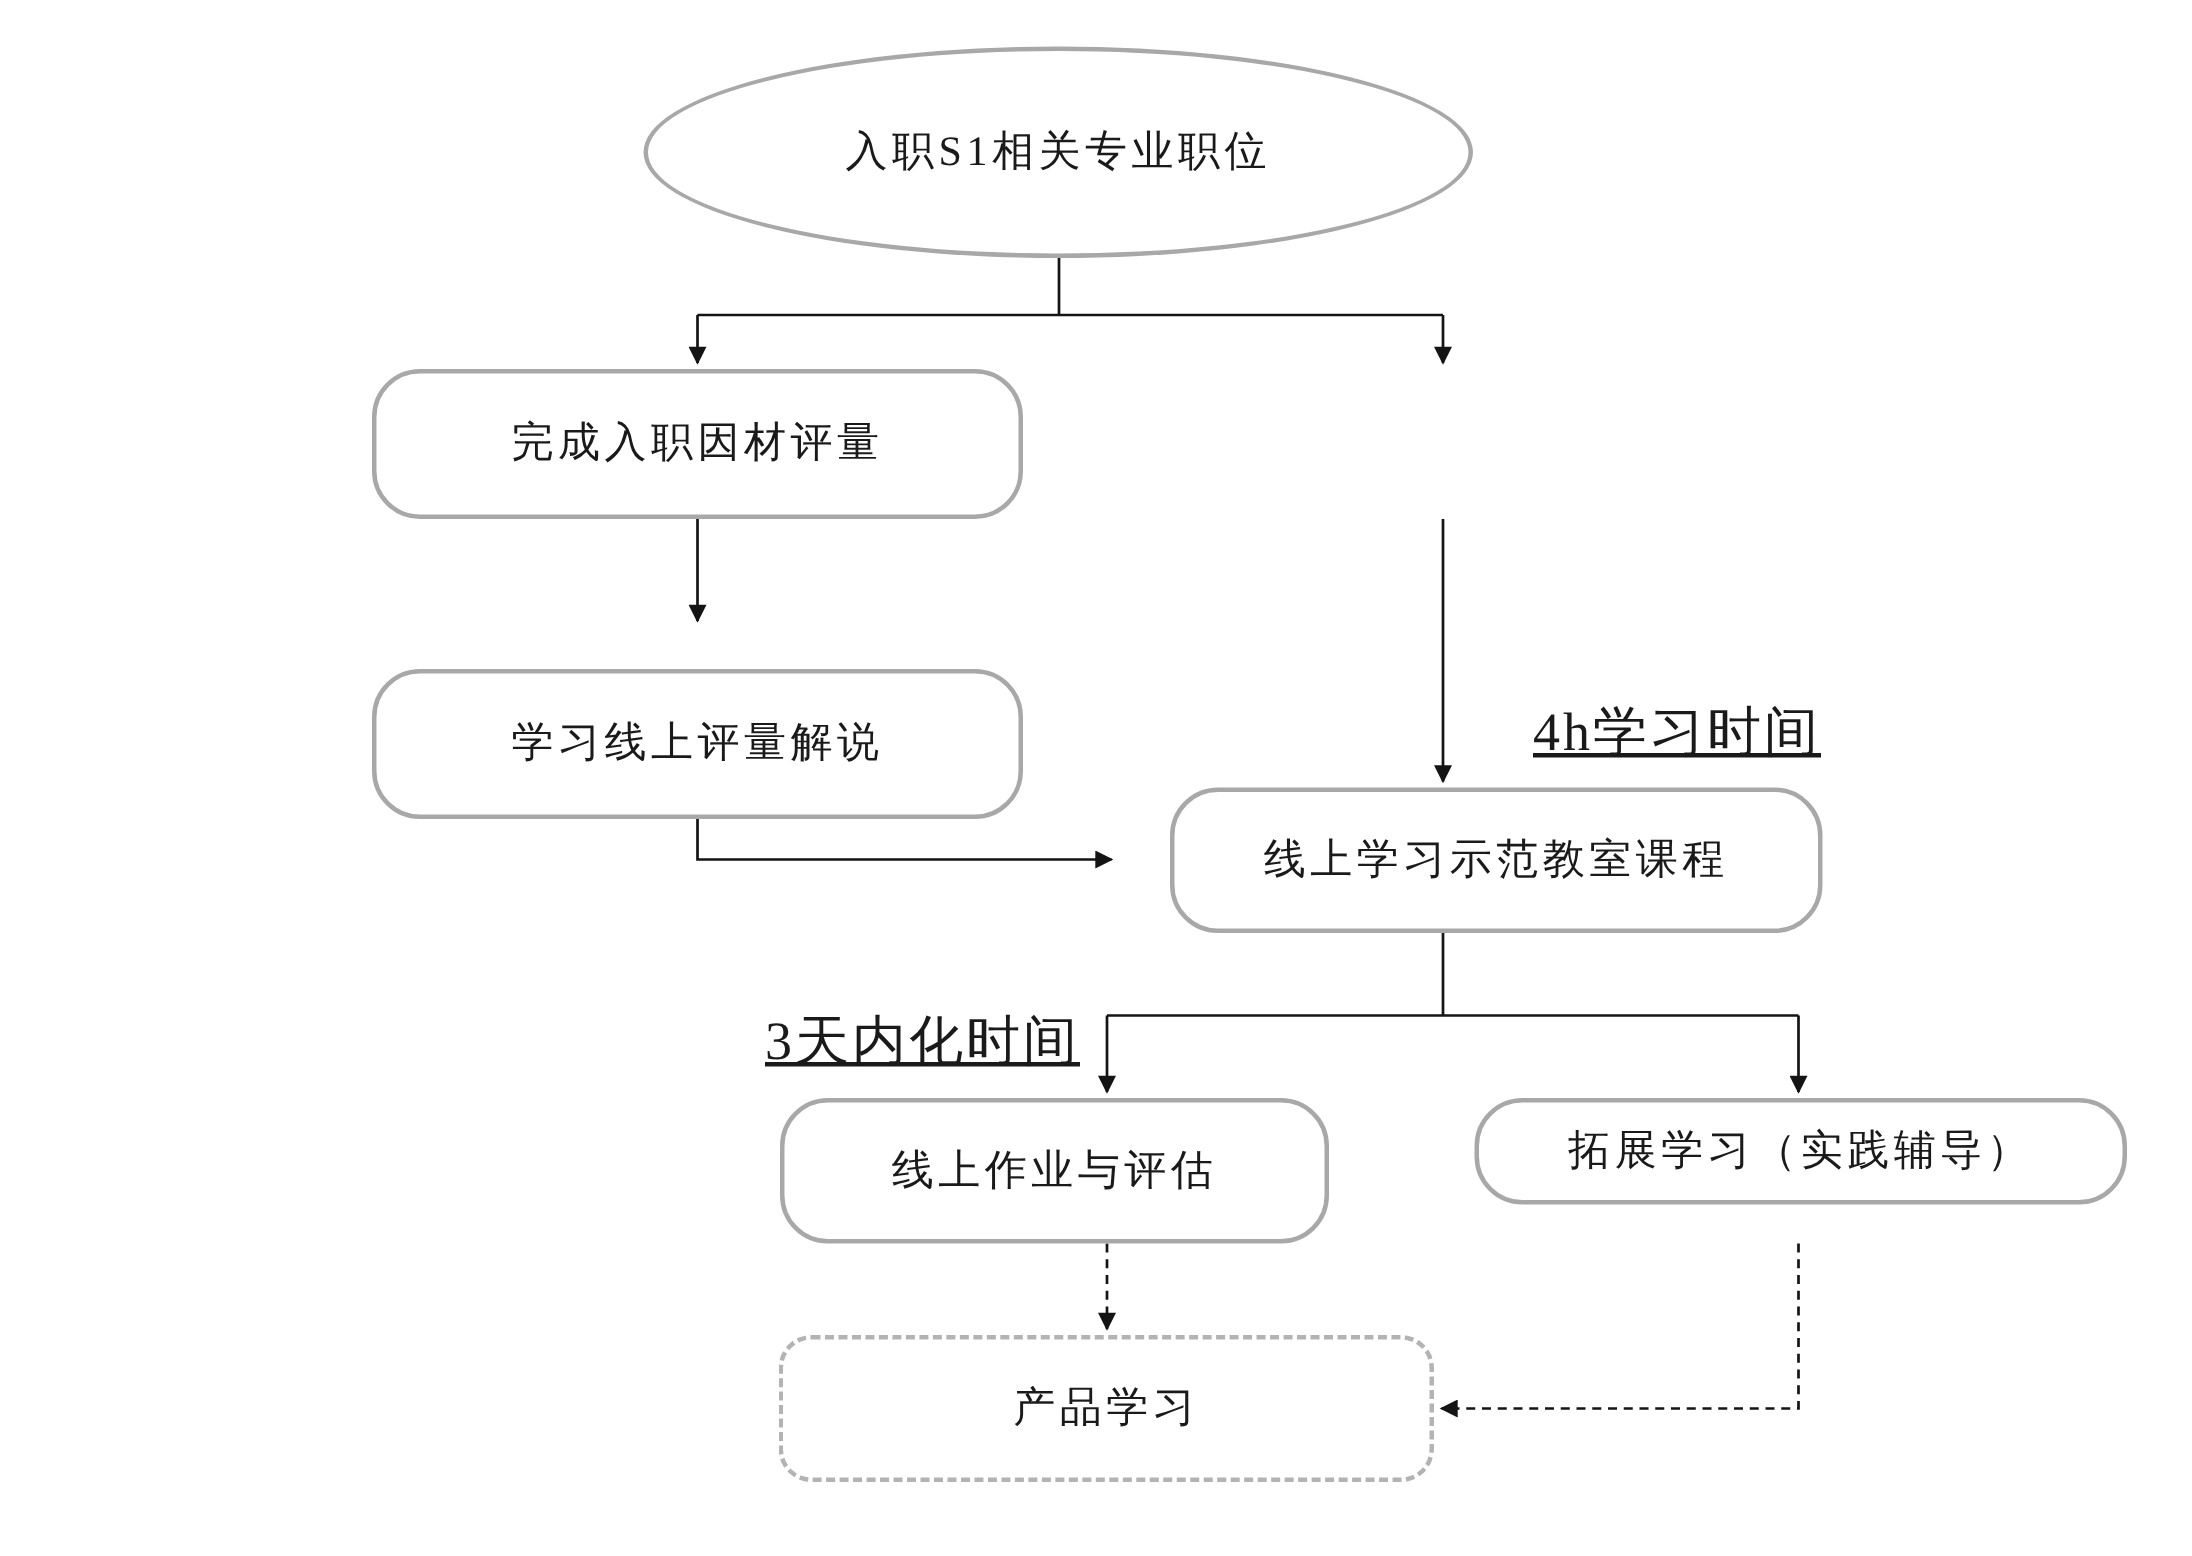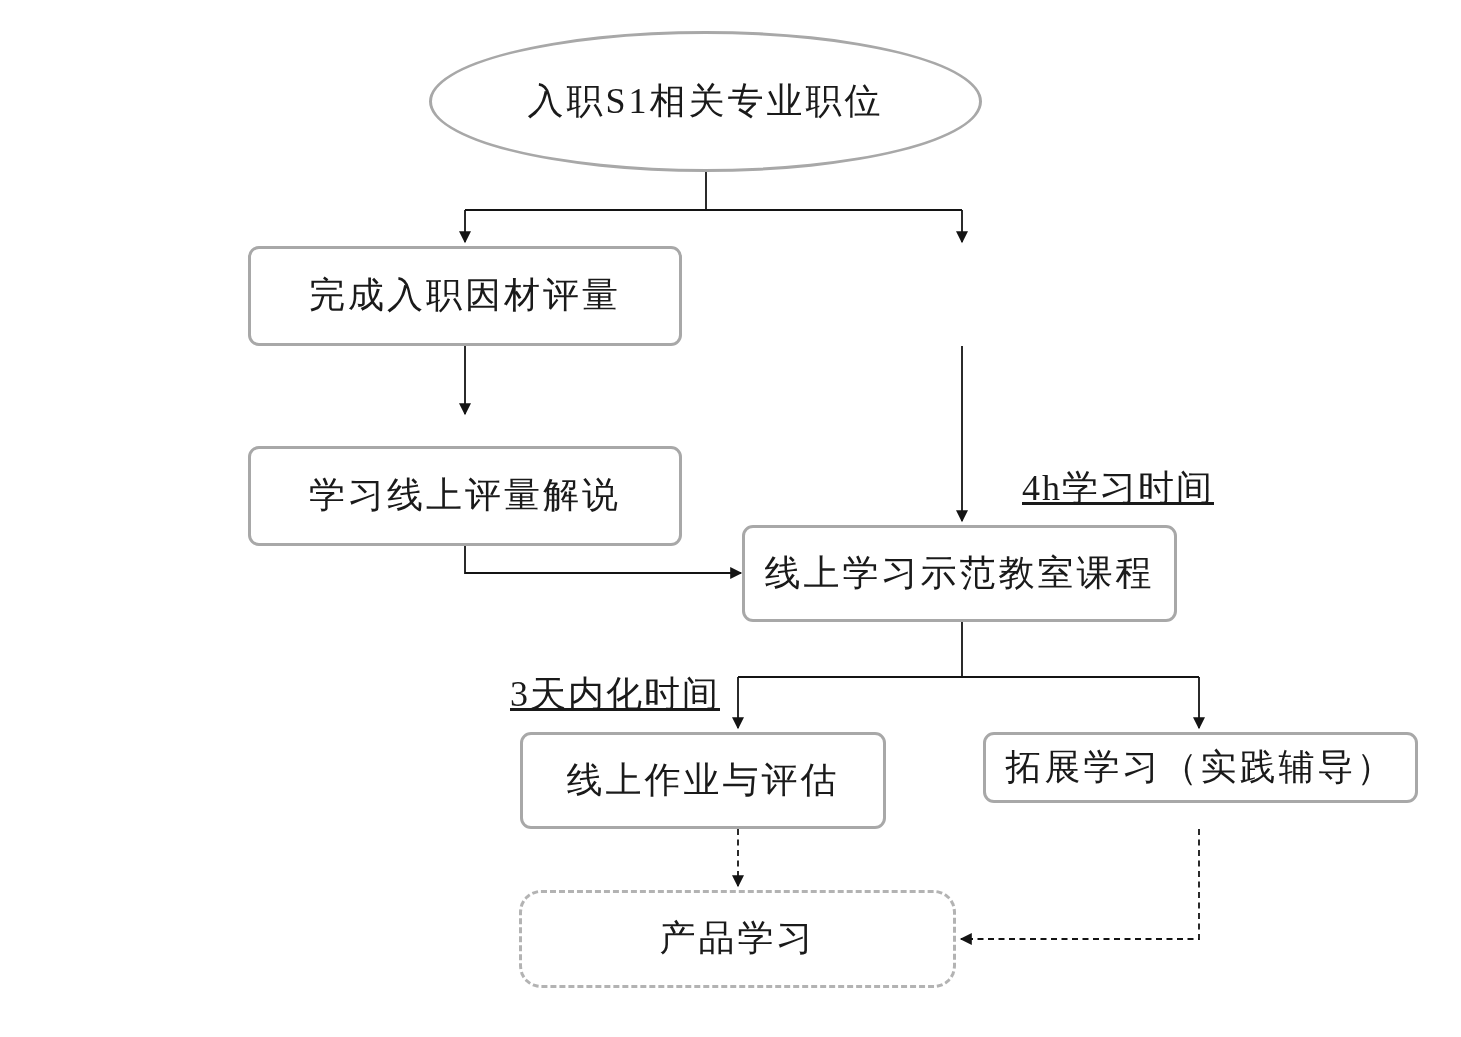--- a/index.html
+++ b/index.html
@@ -32,27 +32,27 @@
   .node {
     position: absolute;
     box-sizing: border-box;
     display: flex;
     align-items: center;
     justify-content: center;
     text-align: center;
     background: #ffffff;
     border: 3px solid #a8a8a8;
     color: #1a1a1a;
-    font-size: 36px;
+    font-size: 28px;
     letter-spacing: 3px;
     line-height: 1.2;
     white-space: nowrap;
   }
   .node.rect {
-    border-radius: 11px;
+    border-radius: 32px;
   }
   .node.ellipse {
     border-radius: 50%;
   }
   .node.dashed-node {
     border-style: dashed;
     border-color: #b3b3b3;
     border-radius: 22px;
   }
   .annotation {
@@ -101,21 +101,21 @@
 
   <div class="node rect" style="left:248px; top:246px; width:434px; height:100px;">
     <span>完成入职因材评量</span>
   </div>
 
 
   <div class="node rect" style="left:248px; top:418px; width:434px; height:100px;margin-top:28px;">
     <span>学习线上评量解说</span>
   </div>
 
-  <div class="node rect" style="left:742px; top:525px; width:435px; height:97px;">
+  <div class="node rect" style="left:780px; top:525px; width:435px; height:97px;">
     <span>线上学习示范教室课程</span>
   </div>
 
   <div class="node rect" style="left:520px; top:732px; width:366px; height:97px;">
     <span>线上作业与评估</span>
   </div>
 
   <div class="node rect" style="left:983px; top:732px; width:435px; height:71px;">
     <span>拓展学习（实践辅导）</span>
   </div>

